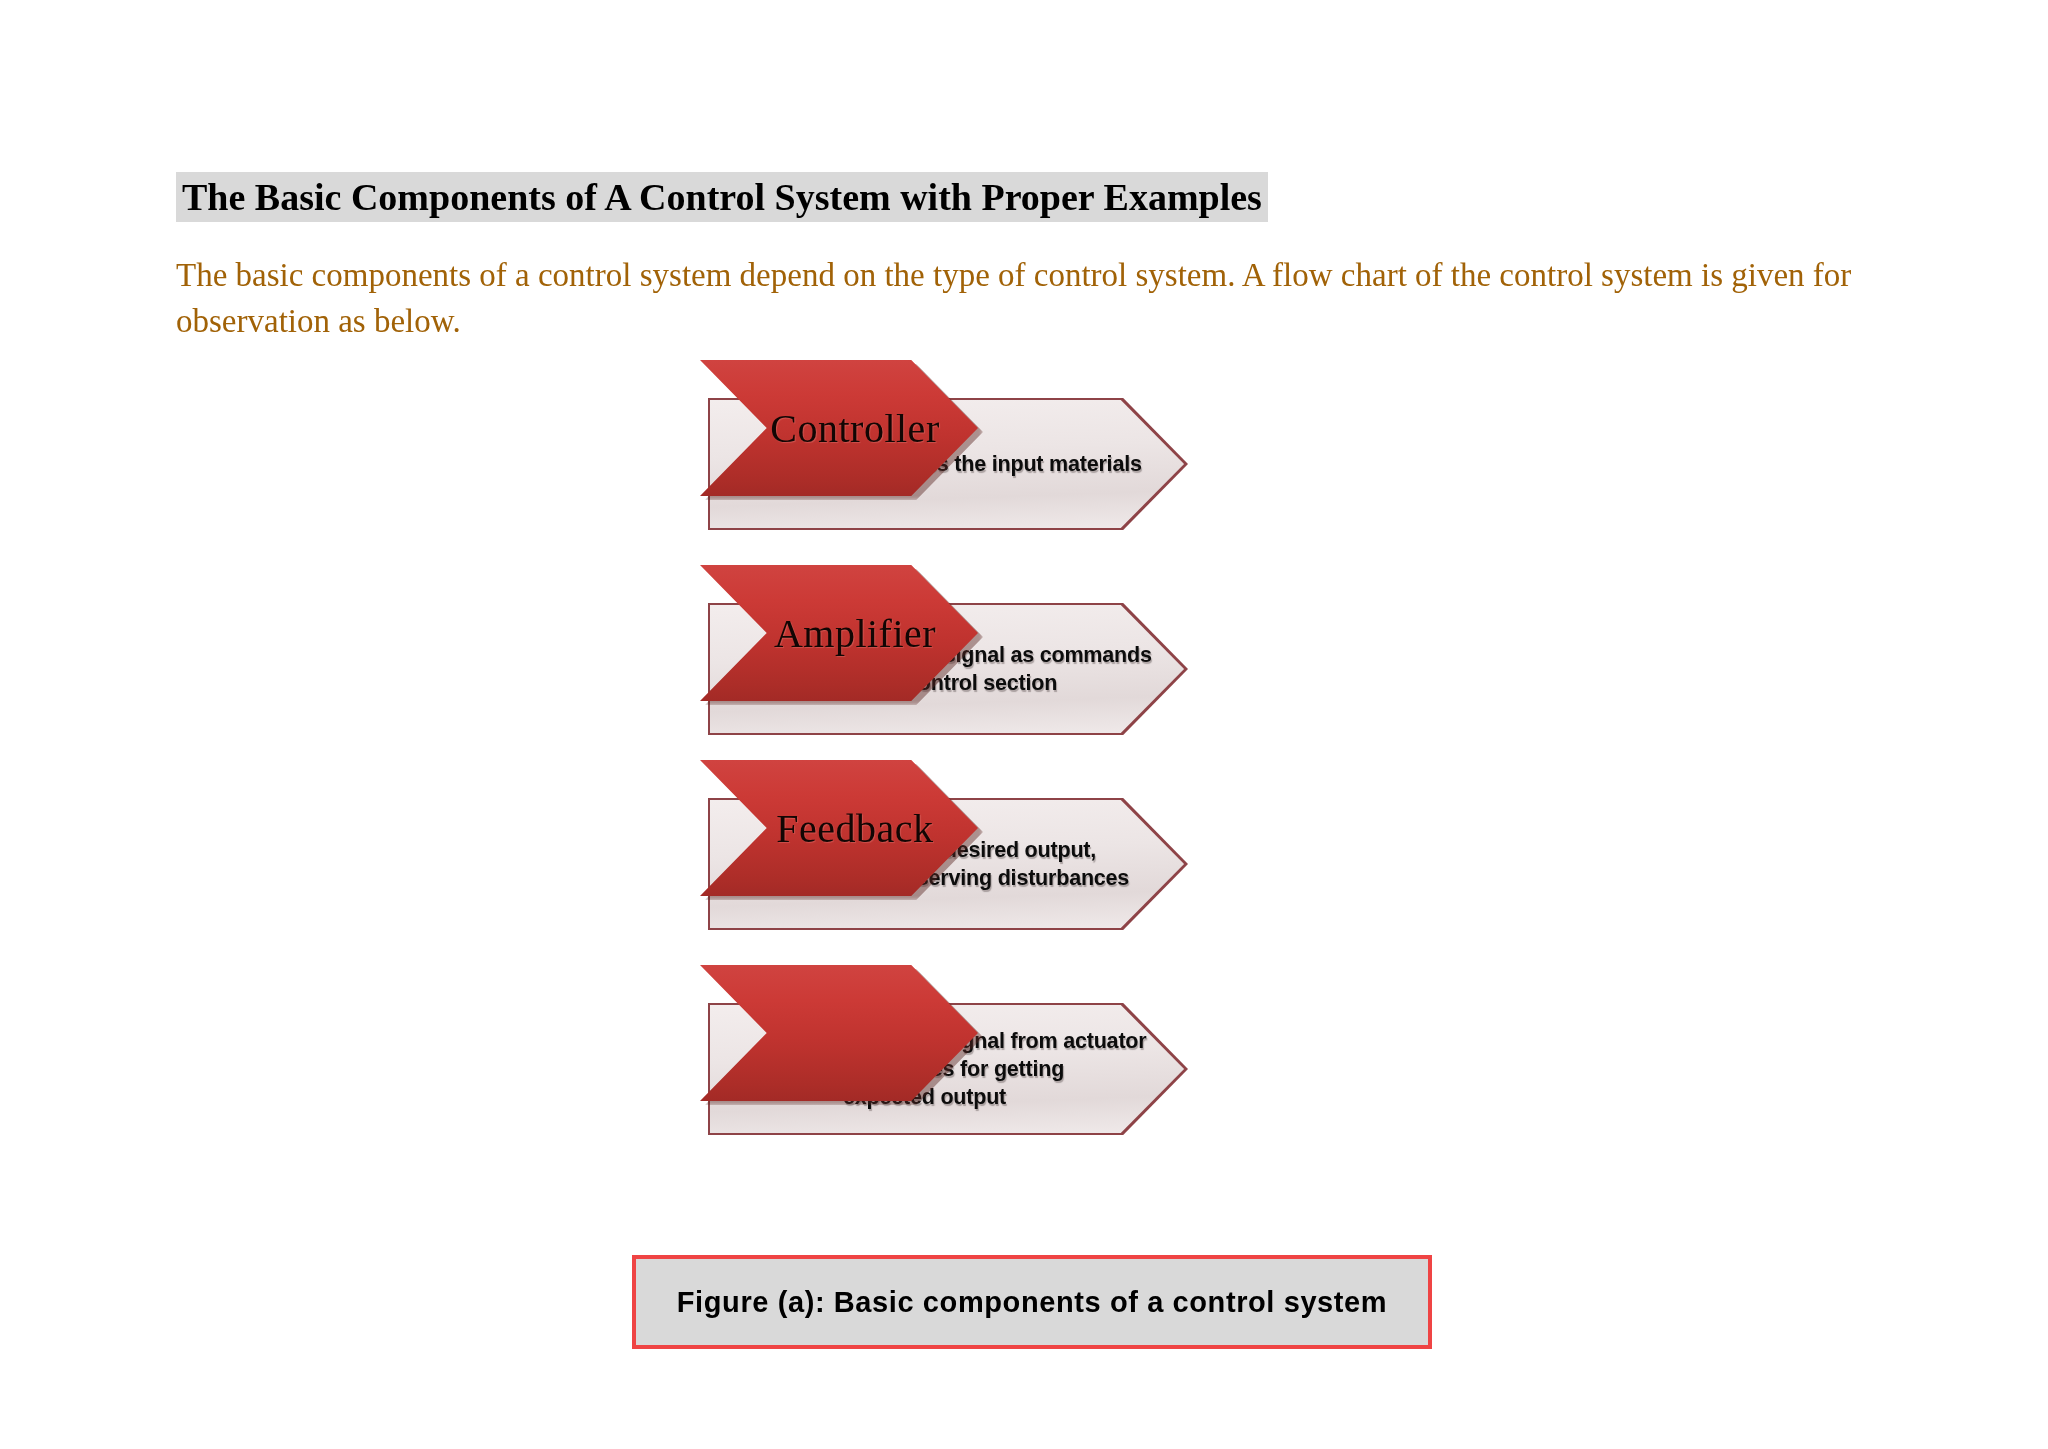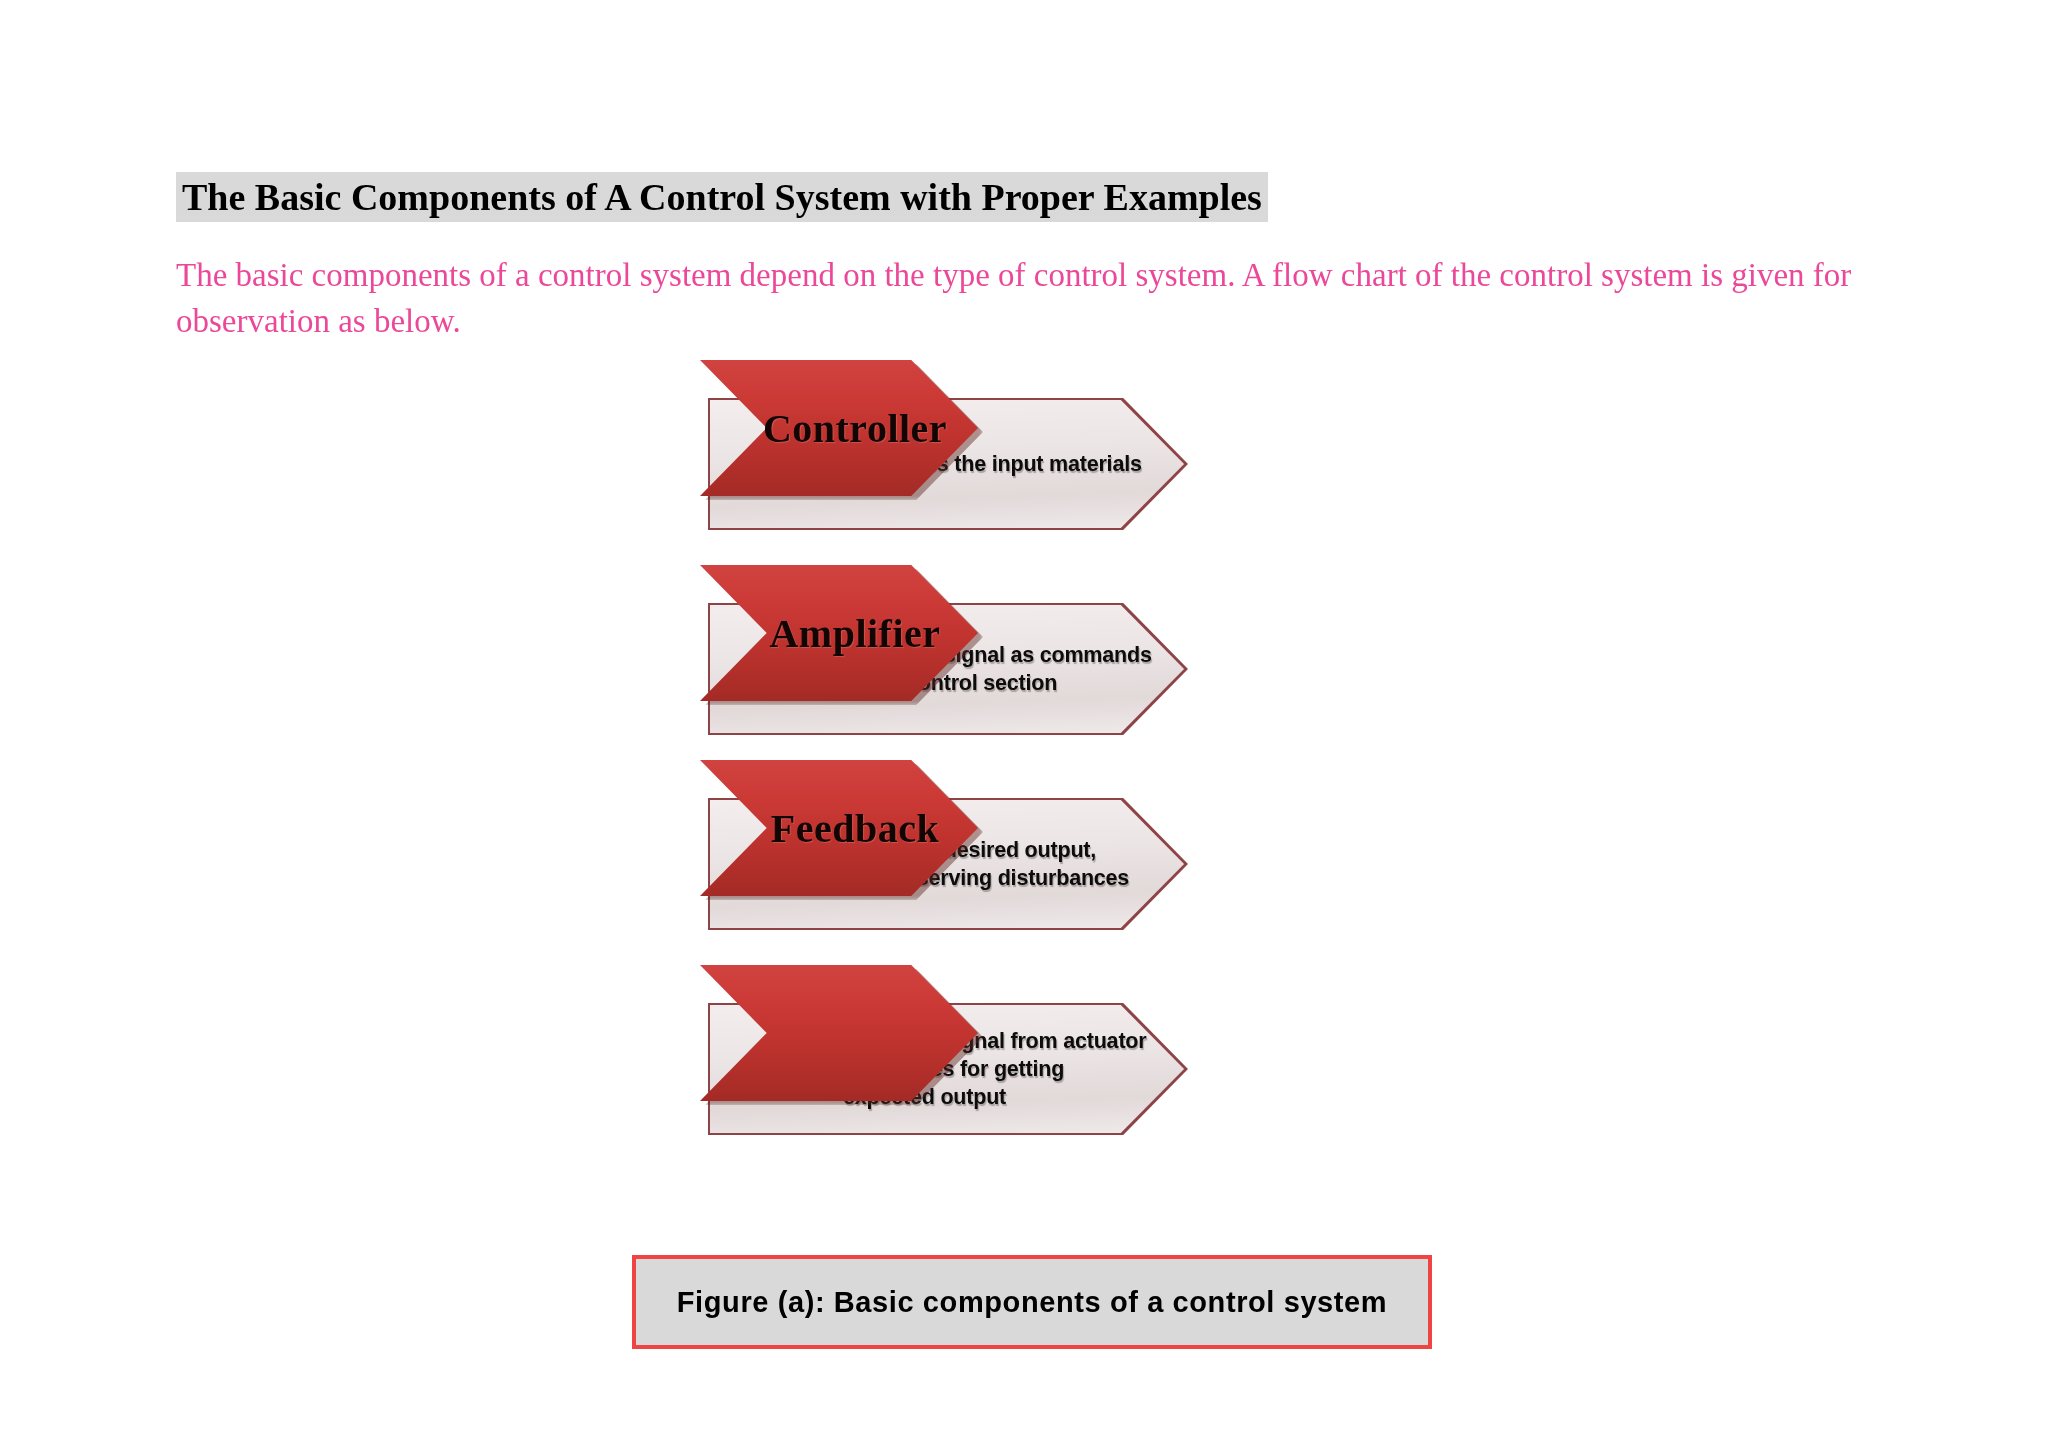--- a/index.html
+++ b/index.html
@@ -39,21 +39,21 @@
   }
 
   .doc-paragraph {
     position: absolute;
     left: 176px;
     top: 252px;
     width: 1760px;
     font-family: "Liberation Serif", "DejaVu Serif", serif;
     font-size: 33px;
     line-height: 46px;
-    color: #ec4899;
+    color: #a16207;
   }
 
   
   .diagram {
     position: absolute;
     left: 700px;
     top: 360px;
     width: 820px;
     height: 820px;
   }
@@ -136,21 +136,21 @@
     left: 0px;
     top: 0px;
     width: 278px;
     height: 136px;
     display: flex;
     align-items: center;
     justify-content: center;
     padding-left: 32px;
     box-sizing: border-box;
     font-family: "Liberation Serif", "DejaVu Serif", serif;
-    font-weight: bold;
+    font-weight: normal;
     font-size: 40px;
     color: #120604;
     letter-spacing: 0.5px;
     text-shadow: 1px 1px 1px rgba(255,180,170,0.25);
     white-space: nowrap;
   }
 
   
   .fig-caption {
     position: absolute;

